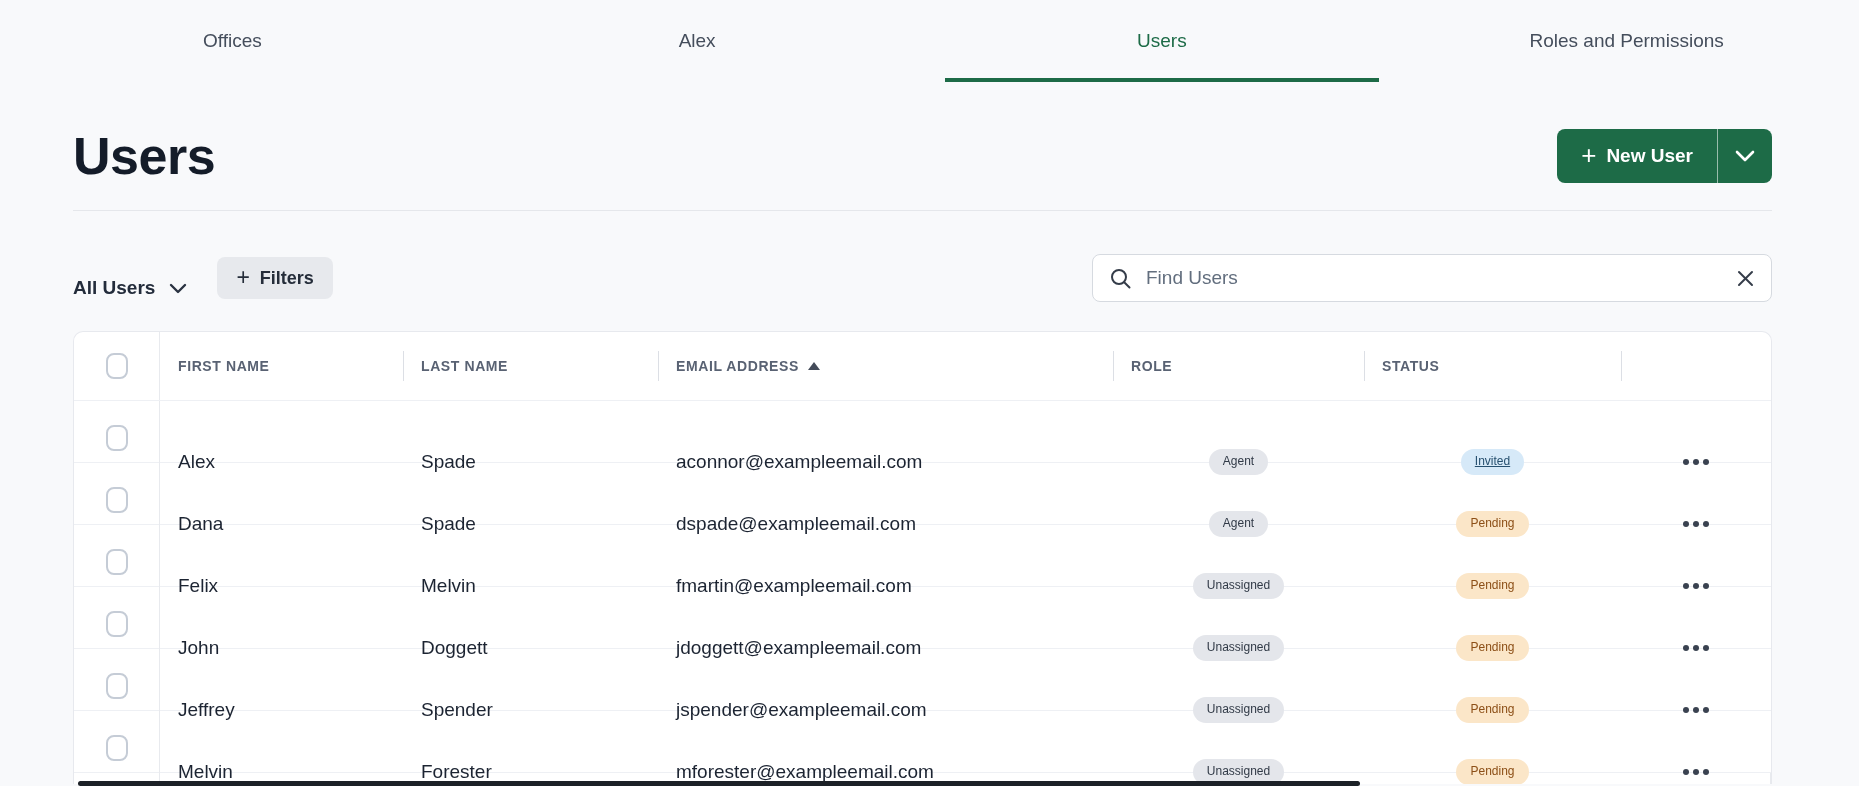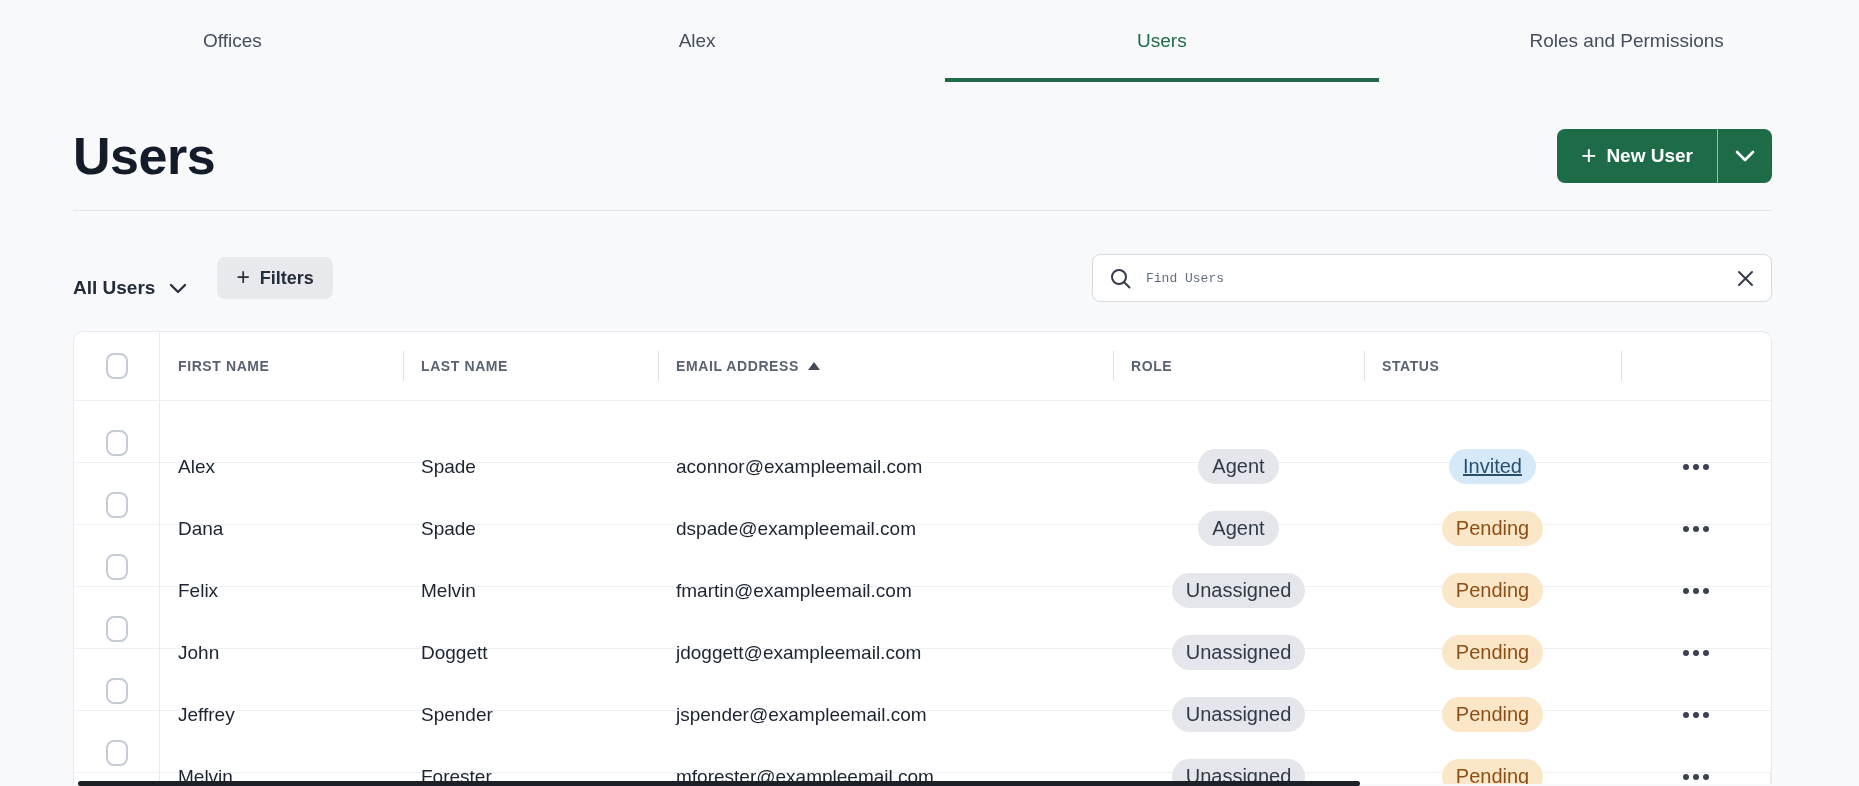--- a/index.html
+++ b/index.html
@@ -62,21 +62,21 @@
   }
   .filters-btn .plus { font-size:23px; font-weight:400; line-height:1; margin-top:-2px; }
 
   .search-box {
     width:680px; height:48px; background:#fff;
     border:1px solid #d6dae0; border-radius:8px;
     display:flex; align-items:center; padding:0 16px; gap:14px;
   }
   .search-box input {
     flex:1; border:none; outline:none; background:transparent;
-    font-family:Liberation Mono, monospace; font-size:13px; color:#1c2432;
+    font-family:Liberation Sans, sans-serif; font-size:19px; color:#1c2432;
   }
   .search-box input::placeholder { color:#626e7e; }
   .icon-btn { background:none; border:none; cursor:pointer; display:flex; align-items:center; }
 
   
   .table-card {
     margin-top:29px; background:#fff;
     border:1px solid #e7e9ee; border-bottom:none;
     border-radius:10px 10px 0 0;
     height:453px; overflow:hidden;
@@ -105,21 +105,21 @@
   }
   .sort-tri {
     width:0; height:0; border-left:6px solid transparent; border-right:6px solid transparent;
     border-bottom:8px solid #434b59; display:inline-block;
   }
   .t-row { height:62px; border-top:1px solid #eef0f4; }
   .t-row .cell { font-size:19px; color:#1c2432; padding-left:18px;margin-top:48px; }
   .cell-center { display:flex; justify-content:center; padding-left:0 !important; }
   .badge {
     display:inline-block; padding:6px 14px; border-radius:999px;
-    font-size:20px; line-height:1.15;
+    font-size:12px; line-height:1.15;
   }
   .dots-btn { background:none; border:none; cursor:pointer; display:flex; gap:4px; padding:8px; }
   .dots-btn i { width:6px; height:6px; border-radius:50%; background:#3a4250; }
   .row-sliver { height:13px; border-top:1px solid #eef0f4; }
 
   .hscroll-thumb {
     position:absolute; left:78px; bottom:0; width:1282px; height:5px;
     background:#1c2127; border-radius:3px; cursor:pointer;
   }
 

